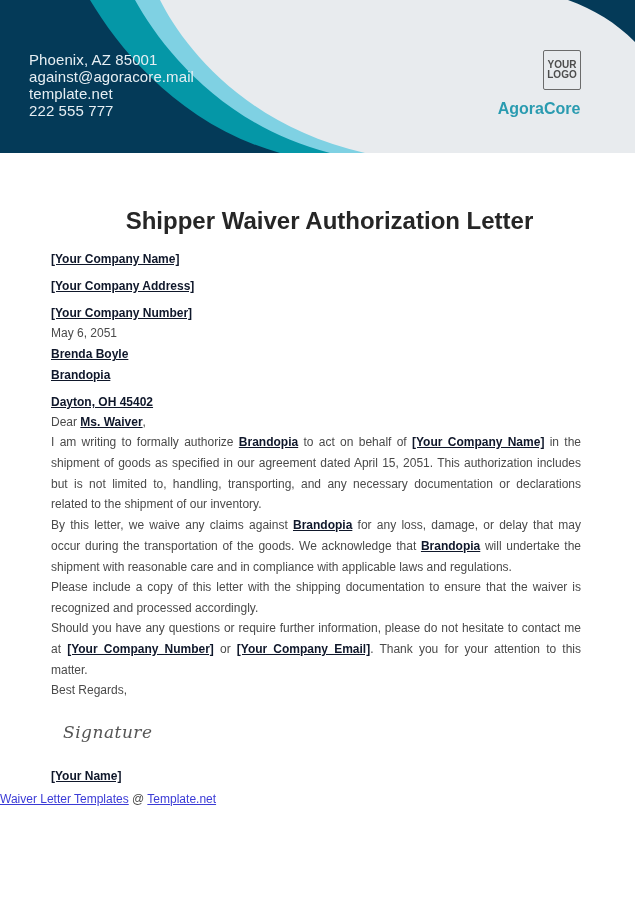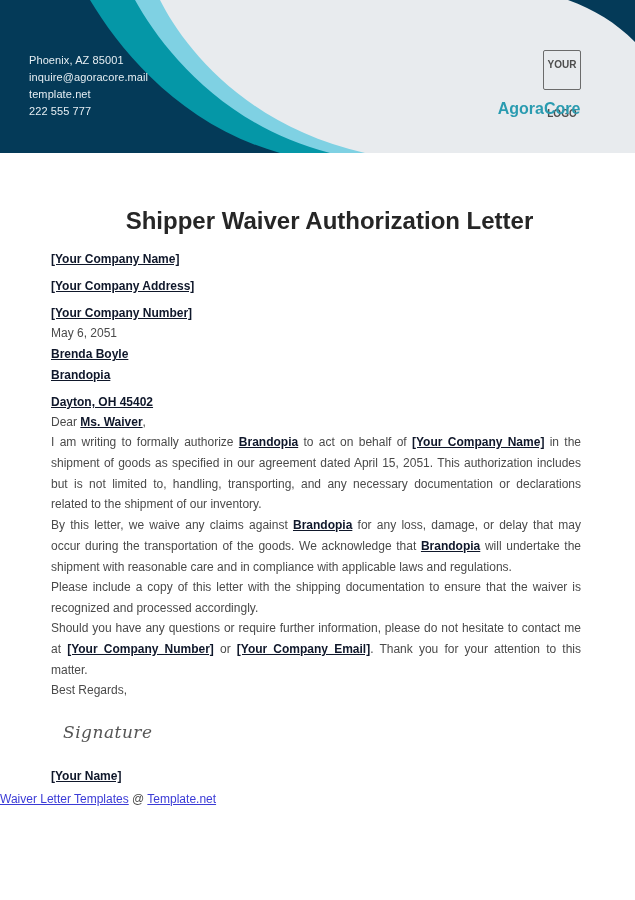--- a/index.html
+++ b/index.html
@@ -1,24 +1,24 @@
 <!DOCTYPE html>
 <html><head>
   <meta charset="utf-8">
   <style>
     html, body { margin: 0; padding: 0; background: #ffffff; }
     body { width: 635px; height: 900px; position: relative; overflow: hidden;
       font-family: "Liberation Sans", "DejaVu Sans", sans-serif; color: #3a3a3a; }
     .header { position: absolute; left: 0; top: 0; width: 635px; height: 153px; background: #e8ebee; overflow: hidden; }
     .header svg.bg { position: absolute; left: 0; top: 0; }
     .contact { position: absolute; left: 29px; top: 53px; }
-    .contact div { font-size: 11px; color: #e6eef3; height: 17px; line-height: 14px; letter-spacing: 0.1px; }
+    .contact div { font-size: 15px; color: #e6eef3; height: 17px; line-height: 14px; letter-spacing: 0.1px; }
     .logo-box { position: absolute; left: 543px; top: 50px; width: 36px; height: 38px; border: 1.5px solid #6b6b6b; border-radius: 2px;
       display: flex; flex-direction: column; align-items: center; justify-content: center; }
-    .logo-box span { font-size: 10px; font-weight: bold; color: #4d4d4d; line-height: 10.5px; margin-top: 39px; }
+    .logo-box span { font-size: 10px; font-weight: bold; color: #4d4d4d; line-height: 10.5px; }
     .brand { position: absolute; left: 480px; top: 100px; width: 118px; text-align: center; font-size: 16px; font-weight: bold; color: #2a9bb0; }
     .title { position: absolute; left: 0; top: 207px; width: 635px; text-align: center; font-size: 24px; font-weight: bold; color: #262626; padding-left: 12px; }
     .line { position: absolute; left: 51px; font-size: 12px; color: #4a4a4a; white-space: nowrap; }
     .b { font-weight: bold; color: #0f172a; text-decoration: underline; }
     .para { position: absolute; left: 51px; width: 530px; font-size: 12px; line-height: 20.8px; color: #4a4a4a; text-align: justify; }
     .sig { position: absolute; left: 63px; top: 722px; font-family: "DejaVu Serif", serif; font-style: italic; font-size: 17px; color: #555; letter-spacing: 0.5px; }
     .footer { position: absolute; left: 0; top: 792px; width: 635px; text-align: left; font-size: 12px; color: #4a4a4a; }
     .footer a { color: #3b3bd6; text-decoration: underline; }
   </style>
 </head>
@@ -26,21 +26,21 @@
 
 <div class="header">
   <svg class="bg" width="635" height="153" viewBox="0 0 635 153">
     <path d="M0,0 L160,0 C180,40 240,125 365,153 L0,153 Z" fill="#7fd1e3"></path>
     <path d="M0,0 L135,0 C160,45 220,125 330,153 L0,153 Z" fill="#0597a7"></path>
     <path d="M0,0 L90,0 C120,50 180,125 280,153 L0,153 Z" fill="#043a58"></path>
     <path d="M568,0 L635,0 L635,42 C615,22 595,10 568,0 Z" fill="#043a58"></path>
   </svg>
   <div class="contact">
     <div>Phoenix, AZ 85001</div>
-    <div>inquire@agoracore.mail</div>
+    <div>against@agoracore.mail</div>
     <div>template.net</div>
     <div>222 555 777</div>
   </div>
   <div class="logo-box">
     <span>YOUR</span>
     <span>LOGO</span>
   </div>
   <div class="brand">AgoraCore</div>
 </div>
 

